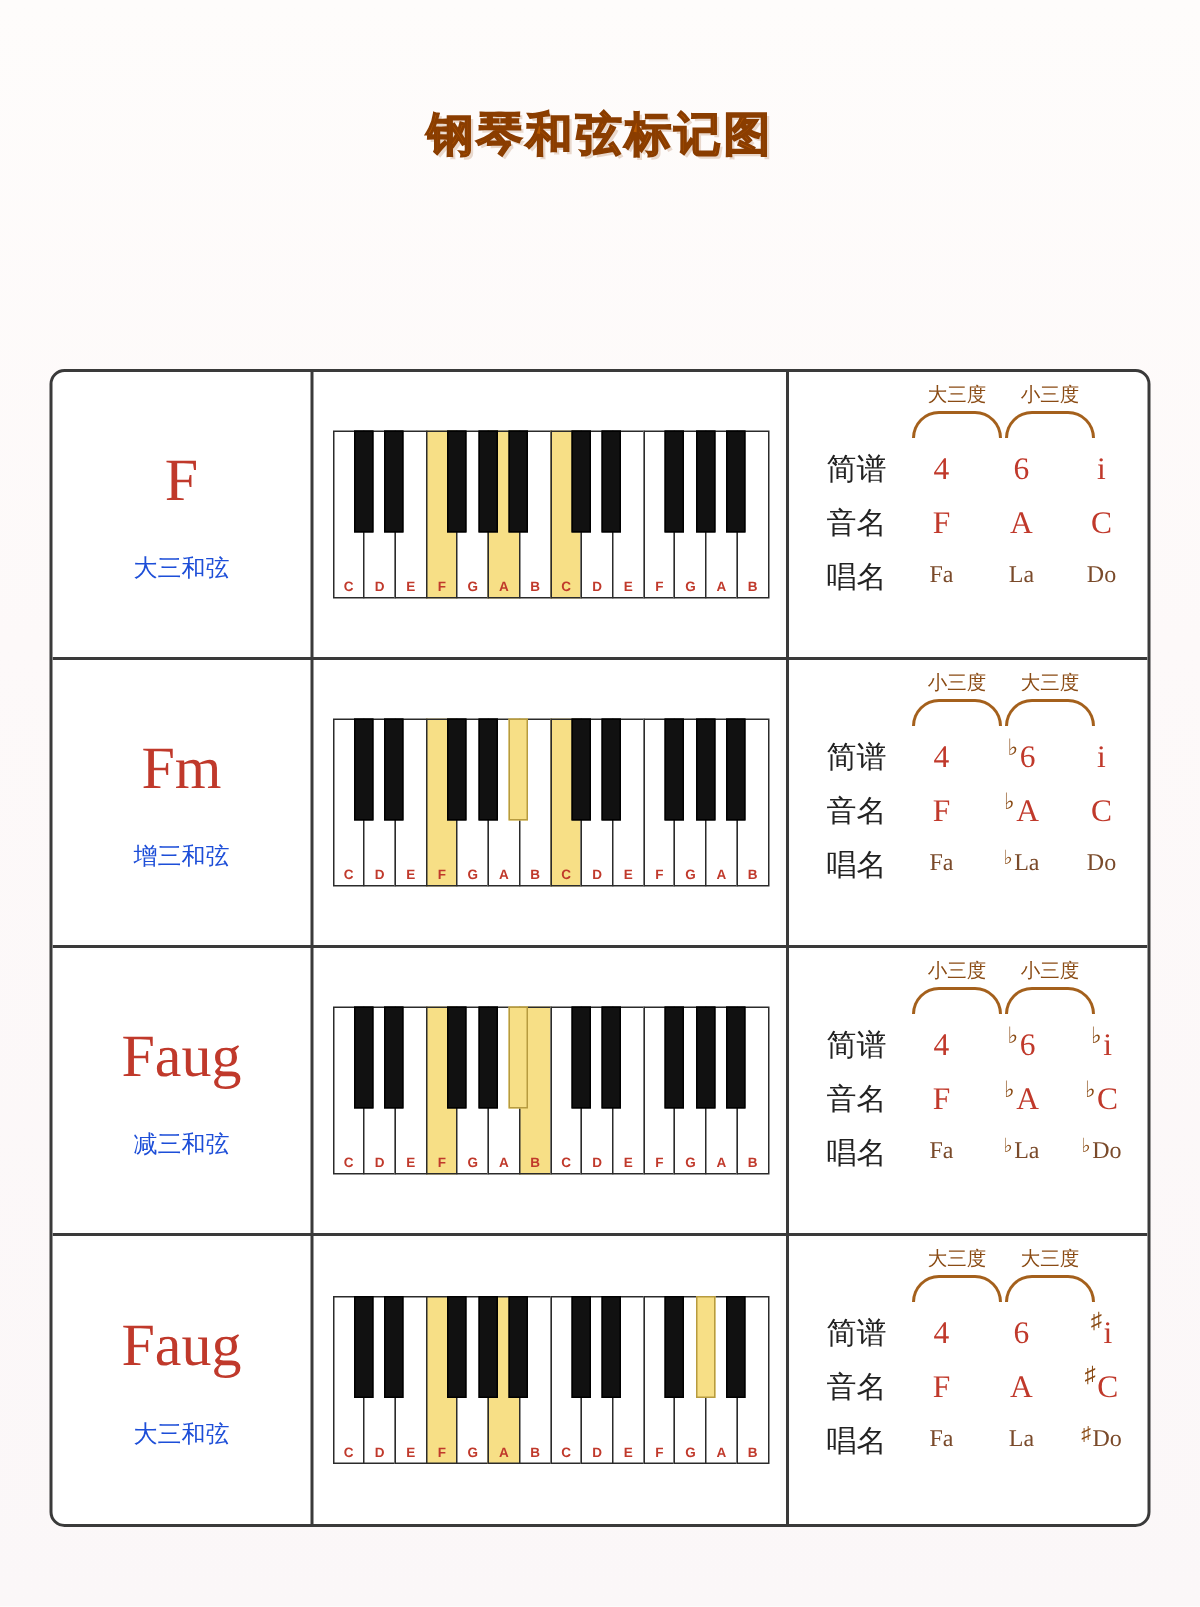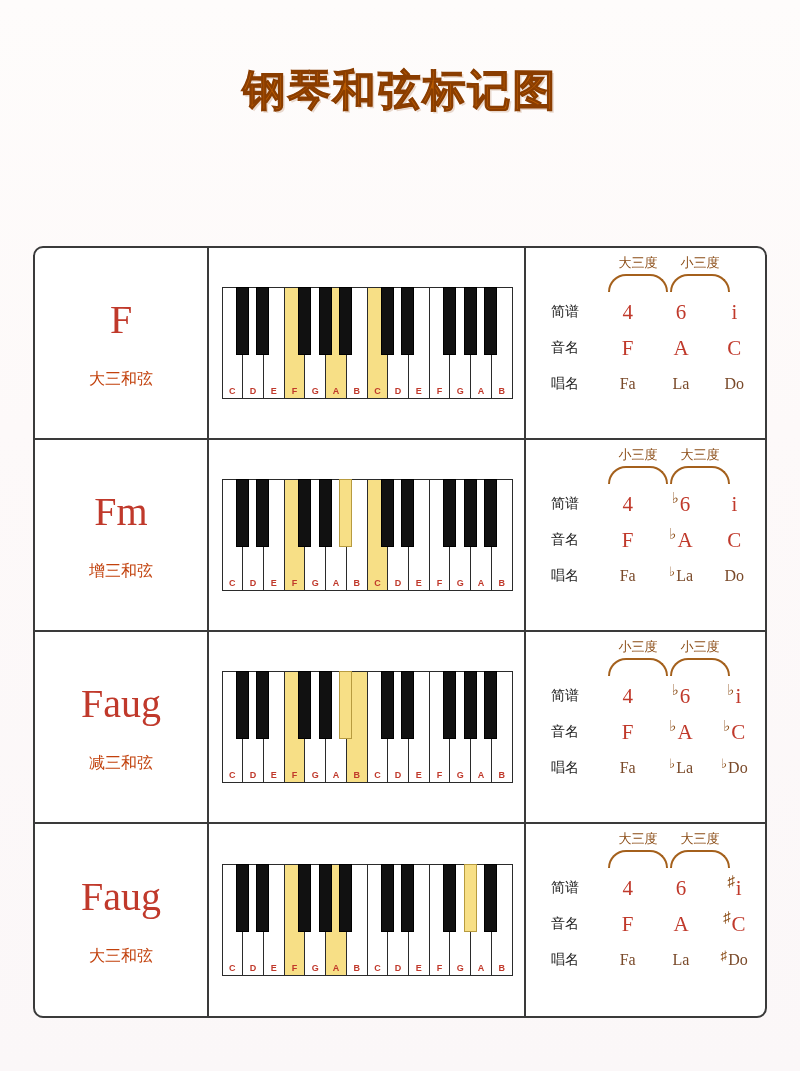--- a/index.html
+++ b/index.html
@@ -28,21 +28,21 @@
   }
   .title-main, .title-sub {
     font-family: "DejaVu Sans", sans-serif;
     font-weight: bold;
     color: #b95a00;
     letter-spacing: 2px;
     -webkit-text-stroke: 1px #8a3d00;
     text-shadow: 2px 2px 0 rgba(138,61,0,0.18);
   }
   .title-main {
-    font-size: 43px;
+    font-size: 31px;
     line-height: 56px;
   }
   .title-sub {
     font-size: 38px;
     line-height: 50px;
     margin-top: 6px;
   }
 
   
   .chart {
@@ -76,21 +76,21 @@
     box-sizing: border-box;
   }
   .chord-symbol {
     font-family: "Liberation Serif", serif;
     font-size: 40px;
     color: #c0392b;
     line-height: 46px;
   }
   .chord-type {
     font-size: 16px;
-    color: #c2410c;
+    color: #1d4ed8;
     margin-top: 26px;
     font-family: Liberation Mono, monospace;
   }
   .cell-keyboard {
     flex: 1 1 auto;
     display: flex;
     align-items: center;
     justify-content: center;
     border-right: 2px solid #3a3a3a;
     box-sizing: border-box;
@@ -169,21 +169,21 @@
     border-radius: 28px 28px 0 0;
   }
   .note-line {
     display: flex;
     align-items: center;
     height: 36px;
   }
   .note-label {
     width: 50px;
     flex: 0 0 50px;
-    font-size: 14px;
+    font-size: 20px;
     color: #222;
     font-family: "DejaVu Sans", sans-serif;
   }
   .note-vals {
     flex: 1 1 auto;
     display: flex;
   }
   .note-val {
     flex: 1 1 0;
     text-align: center;

